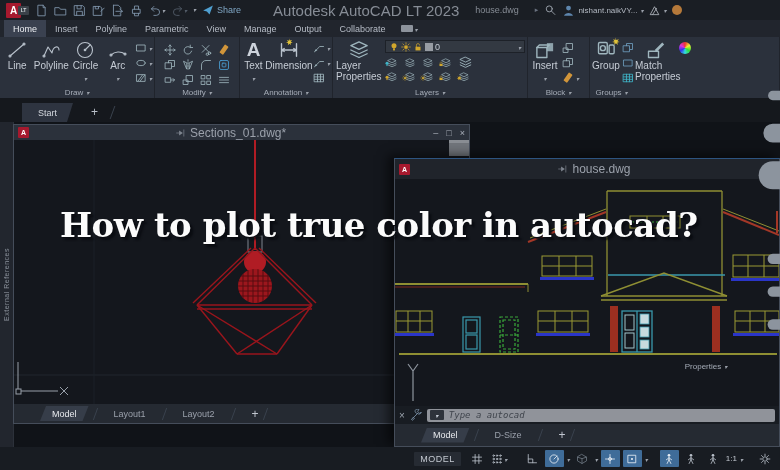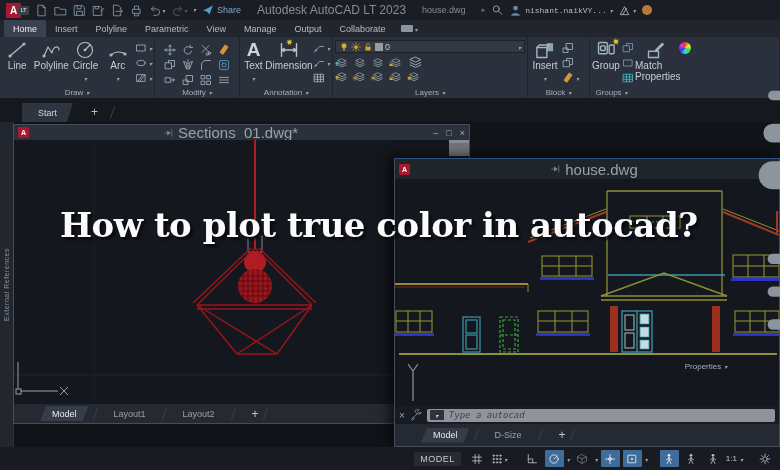--- a/index.html
+++ b/index.html
@@ -13,27 +13,27 @@
   .cd::after{content:"▾";font-size:6px;line-height:1;}
   
   .titlebar{left:0;top:0;width:780px;height:20px;background:#1a1e24;display:flex;align-items:center;gap:6px;padding:0 6px;box-sizing:border-box;z-index:40;}
   .logo-a{width:15px;height:15px;background:#a6192e;color:#fff;font-weight:bold;font-size:10px;display:flex;align-items:center;justify-content:center;border-radius:1px;}
   .logo-lt{width:11px;height:9px;background:#3a4048;color:#cfd4da;font-size:5px;font-weight:bold;display:flex;align-items:center;justify-content:center;border-radius:1px;margin-left:-3px;}
   .qat{display:flex;gap:6px;color:#7e93a8;}
   .qat .qi{width:13px;height:13px;}
   .dim{color:#525c68;}
   .share{display:flex;align-items:center;gap:3px;color:#7fa6c4;}
   .share .qi{width:12px;height:12px;color:#4f9fd0;}
-  .apptitle{color:#868c95;font-size:12px;margin-left:10px;white-space:nowrap;}
+  .apptitle{color:#868c95;font-size:15px;margin-left:26px;white-space:nowrap;}
   .doctitle{color:#868c95;font-size:9px;margin-left:10px;white-space:nowrap;}
   .tsep{color:#6a7280;font-size:7px;margin-left:10px;}
   .searchbox{width:112px;height:12px;background:#272c34;border:1px solid #3a414b;color:#9aa2ac;
      font-style:italic;font-size:8px;padding:0 4px;font-family:"Liberation Sans",sans-serif;outline:none;}
   .searchbox::placeholder{color:#6c7480;}
-  .uname{color:#b3b9c2;font-size:8px;white-space:nowrap;font-family:Liberation Mono, monospace;}
+  .uname{color:#b3b9c2;font-size:8px;white-space:nowrap;}
   .halfcirc{width:10px;height:10px;border-radius:50%;background:#b5793a;margin-right:-10px;}
   
   .tabrow{left:0;top:20px;width:780px;height:17px;background:#21252d;display:flex;align-items:stretch;padding-left:4px;box-sizing:border-box;z-index:39;}
   .rtab{padding:0 9px;display:flex;align-items:center;color:#b6bcc6;font-size:9px;cursor:default;}
   .rtab.active{background:#3a4150;color:#eceef2;}
   .ribbon-collapse{margin-left:6px;align-self:center;display:flex;align-items:center;gap:2px;}
   .ribbon-collapse .bar{width:12px;height:7px;background:#8d939c;border-radius:1px;}
   
   .ribbon{left:0;top:37px;width:780px;height:61px;background:#2b313c;display:flex;z-index:38;}
   .panel{display:flex;flex-direction:column;border-right:1px solid #20242c;box-sizing:border-box;height:61px;}
@@ -59,21 +59,21 @@
   .ftab{height:19px;padding:0 16px;background:#2e3440;color:#d3d7de;font-size:9px;display:flex;align-items:center;clip-path:polygon(0 0,100% 0,calc(100% - 6px) 100%,0 100%);}
   .fplus{margin-left:18px;margin-bottom:3px;color:#b9bfc9;font-size:12px;}
   .fslash{width:1px;height:13px;background:#3a424e;transform:skewX(-20deg);margin:0 0 3px 14px;}
   
   .workspace{left:0;top:122px;width:780px;height:325px;background:#101318;z-index:1;}
   .xref-strip{left:0;top:0;width:13px;height:325px;background:#22262e;border-right:1px solid #2c313a;display:flex;align-items:center;justify-content:center;}
   .vtext{writing-mode:vertical-rl;transform:rotate(180deg);font-size:7px;color:#8b929c;letter-spacing:.5px;white-space:nowrap;}
   .win{position:absolute;background:#15181e;border:1px solid #454d5a;box-sizing:border-box;display:flex;flex-direction:column;}
   .win-title{height:15px;background:#2b313b;display:flex;align-items:center;padding:0 4px;gap:4px;flex:none;}
   .win-badge{width:11px;height:11px;background:#a6192e;color:#fff;font-size:7px;font-weight:bold;display:flex;align-items:center;justify-content:center;border-radius:1px;}
-  .win-title-text{flex:1;text-align:center;color:#9ba1ab;font-size:15px;display:flex;align-items:center;justify-content:center;gap:4px;}
+  .win-title-text{flex:1;text-align:center;color:#9ba1ab;font-size:12px;display:flex;align-items:center;justify-content:center;gap:4px;}
   .pin-ic{width:10px;height:10px;color:#7e858f;}
   .winbtns{display:flex;gap:8px;color:#aab0ba;font-size:9px;}
   .canvas{position:relative;flex:1;background:#14171d;overflow:hidden;}
   .win-tabs{height:19px;background:#252a32;display:flex;align-items:center;padding-left:26px;flex:none;font-size:9px;}
   .wtab{height:15px;padding:0 12px;display:flex;align-items:center;color:#9aa0ab;}
   .wtab.active{background:#363d49;color:#e8eaee;clip-path:polygon(6px 0,100% 0,calc(100% - 6px) 100%,0 100%);}
   .wplus{margin-left:12px;color:#c0c6cf;font-size:12px;}
   .wslash{width:1px;height:12px;background:#3a424e;transform:skewX(-20deg);margin:0 6px;}
   .graybox{left:449px;top:18px;width:20px;height:16px;background:#70747a;border-top:3px solid #8a8e94;box-sizing:border-box;z-index:2;}
   
@@ -579,20 +579,26 @@
         </div>
       </div>
       <div class="panel-footer">
         <span>Annotation</span>
           <i class="cd"></i>
       </div>
     </div>
 
     <div class="panel" style="width:195px">
       <div class="panel-body">
+        <div class="bigtool" style="width:48px">
+          <svg class="ic" width="22" height="20" style="color:#9fb6be">
+              <use href="#s-layers"></use>
+            </svg>
+          <span class="blabel" style="width:46px">Layer Properties</span>
+        </div>
         <div style="display:flex;flex-direction:column;gap:3px;flex:1">
           <div class="combo">
             <svg class="ic lay-ico gold">
                 <use href="#s-bulb"></use>
               </svg>
             <svg class="ic lay-ico gold">
                 <use href="#s-sun"></use>
               </svg>
             <svg class="ic lay-ico gold">
                 <use href="#s-lock"></use>

